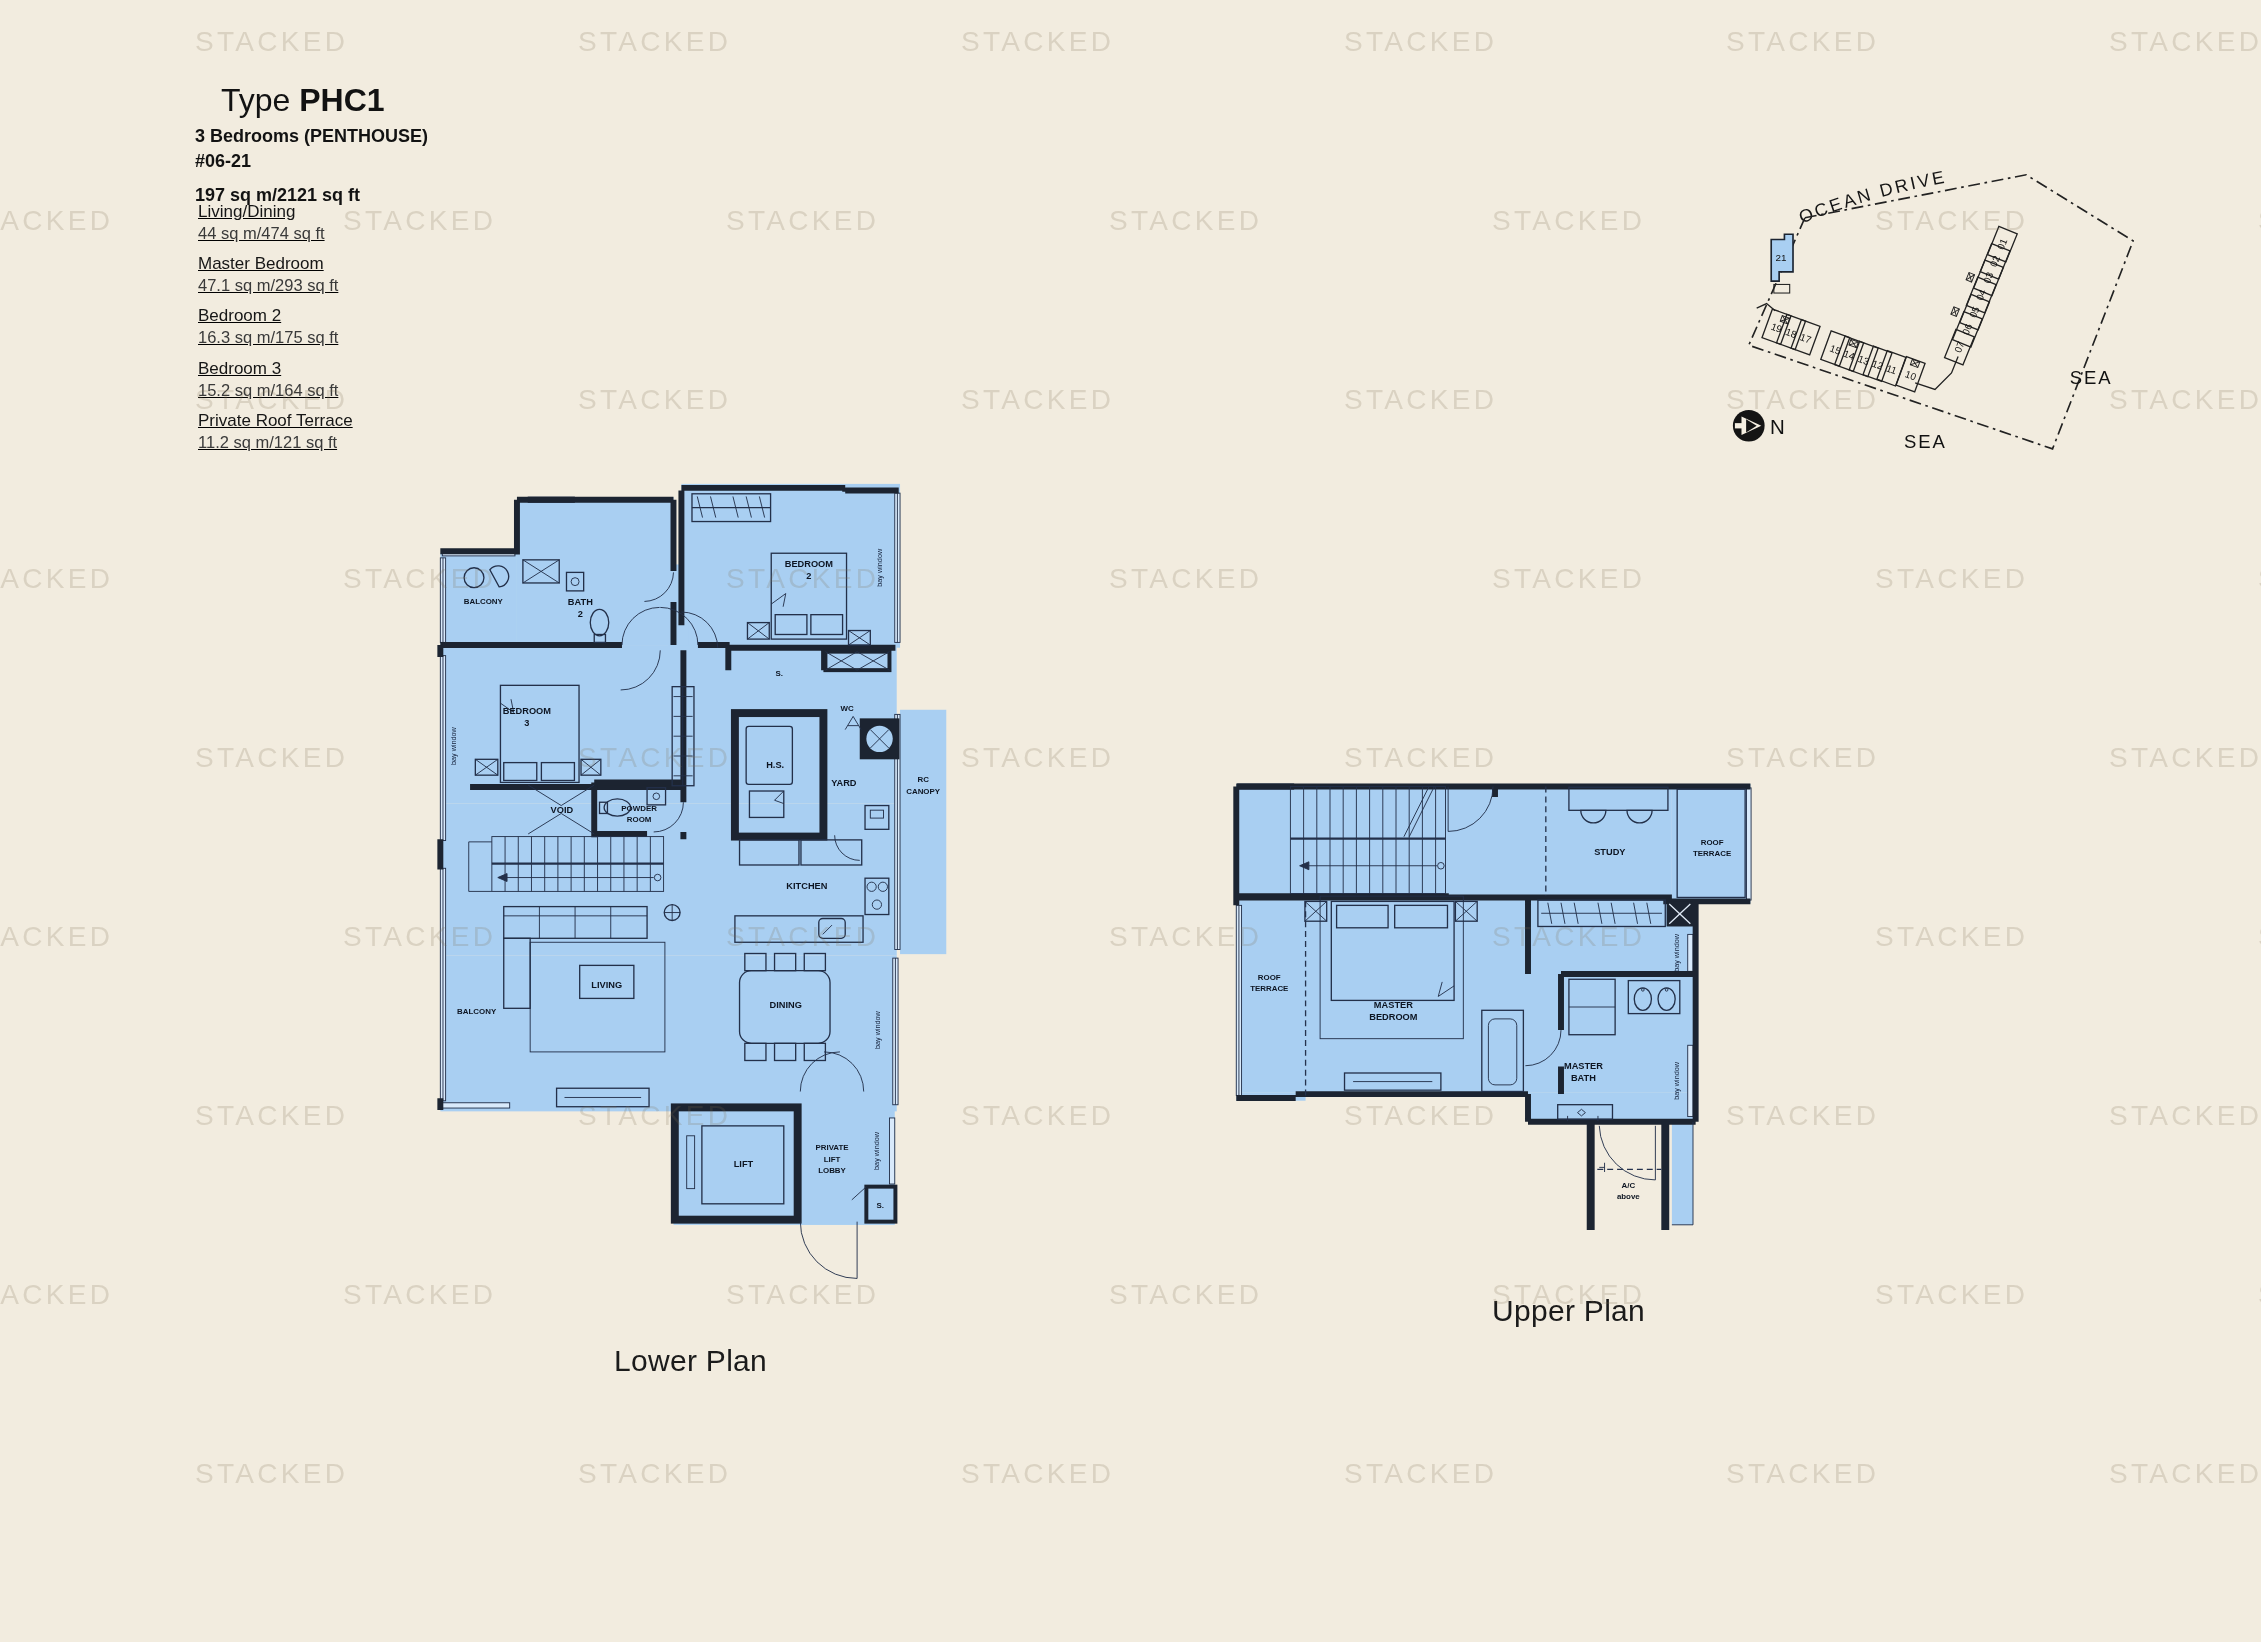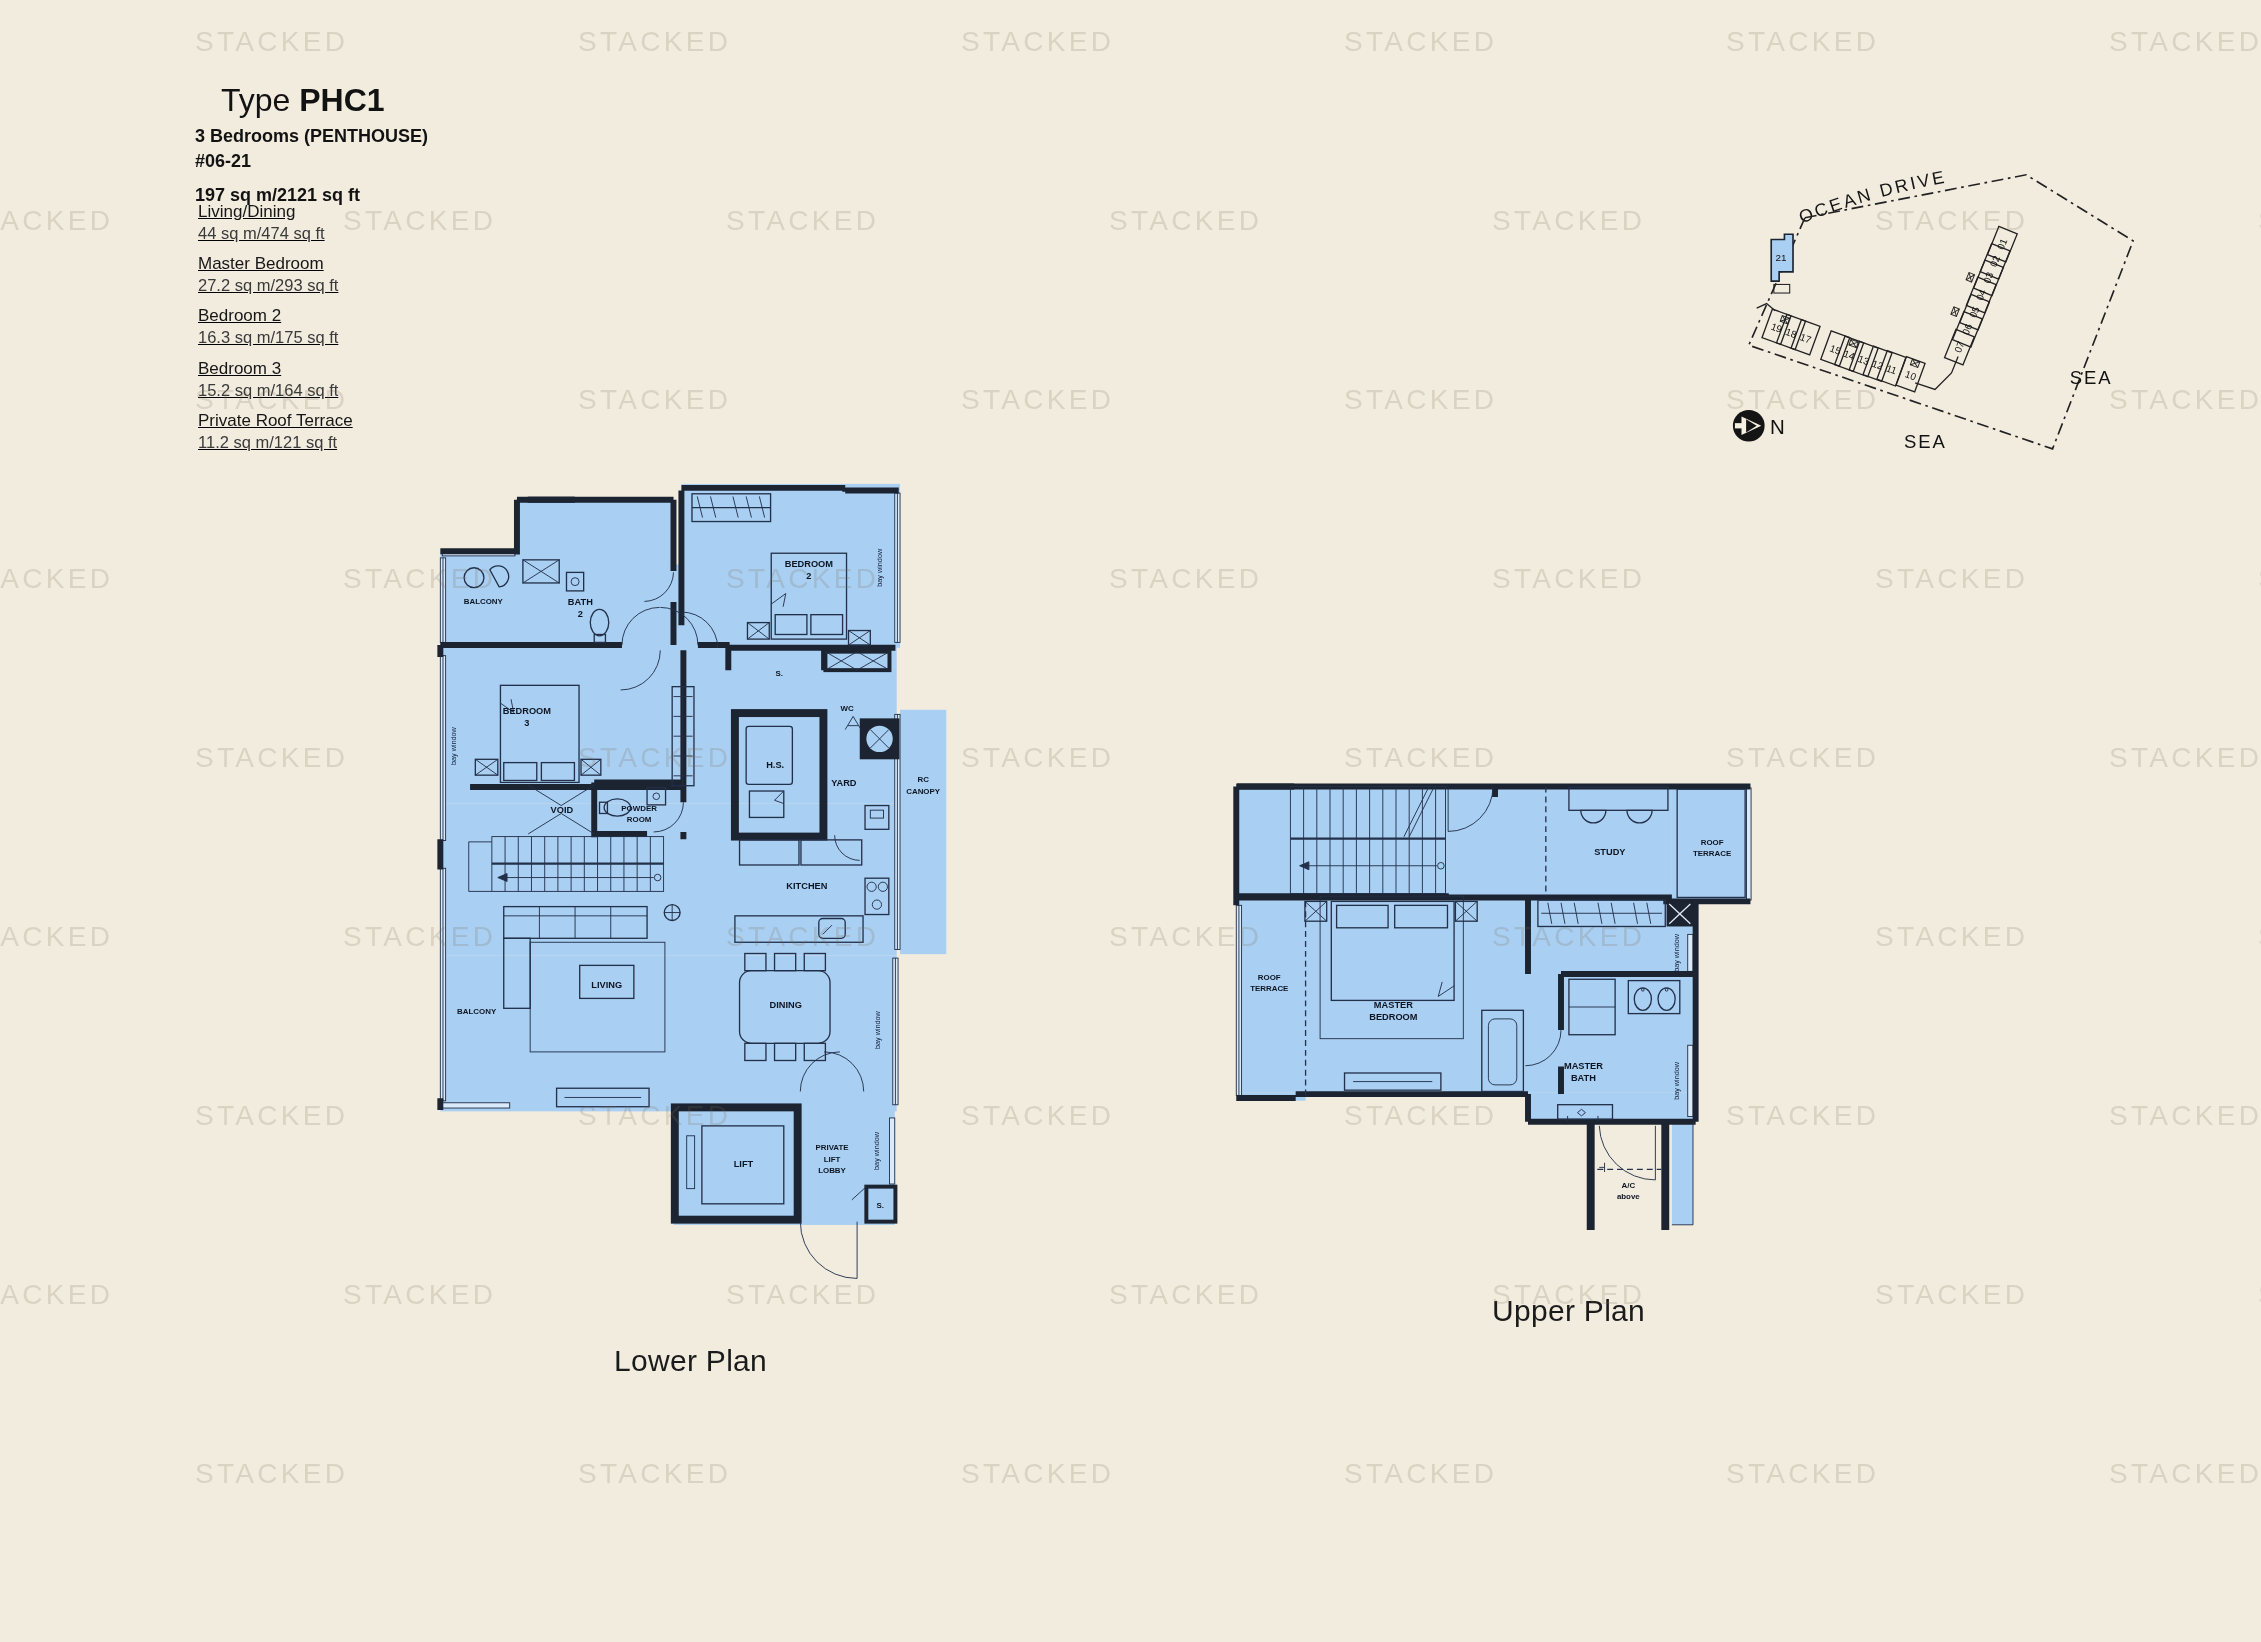--- a/index.html
+++ b/index.html
@@ -113,21 +113,21 @@
     <div class="t4">197 sq m/2121 sq ft</div>
   </div>
 
   <div class="arealist">
     <div class="item">
       <div class="nm">Living/Dining</div>
       <div class="ar">44 sq m/474 sq ft</div>
     </div>
     <div class="item">
       <div class="nm">Master Bedroom</div>
-      <div class="ar">27.2 sq m/293 sq ft</div>
+      <div class="ar">47.1 sq m/293 sq ft</div>
     </div>
     <div class="item">
       <div class="nm">Bedroom 2</div>
       <div class="ar">16.3 sq m/175 sq ft</div>
     </div>
     <div class="item">
       <div class="nm">Bedroom 3</div>
       <div class="ar">15.2 sq m/164 sq ft</div>
     </div>
     <div class="item">

